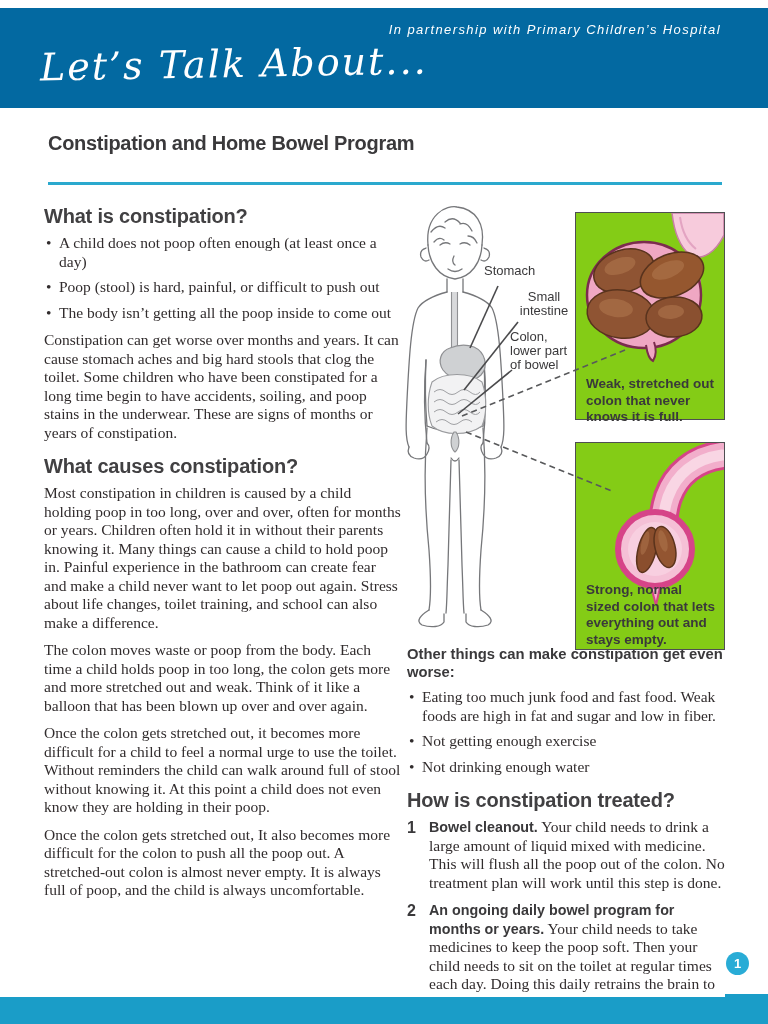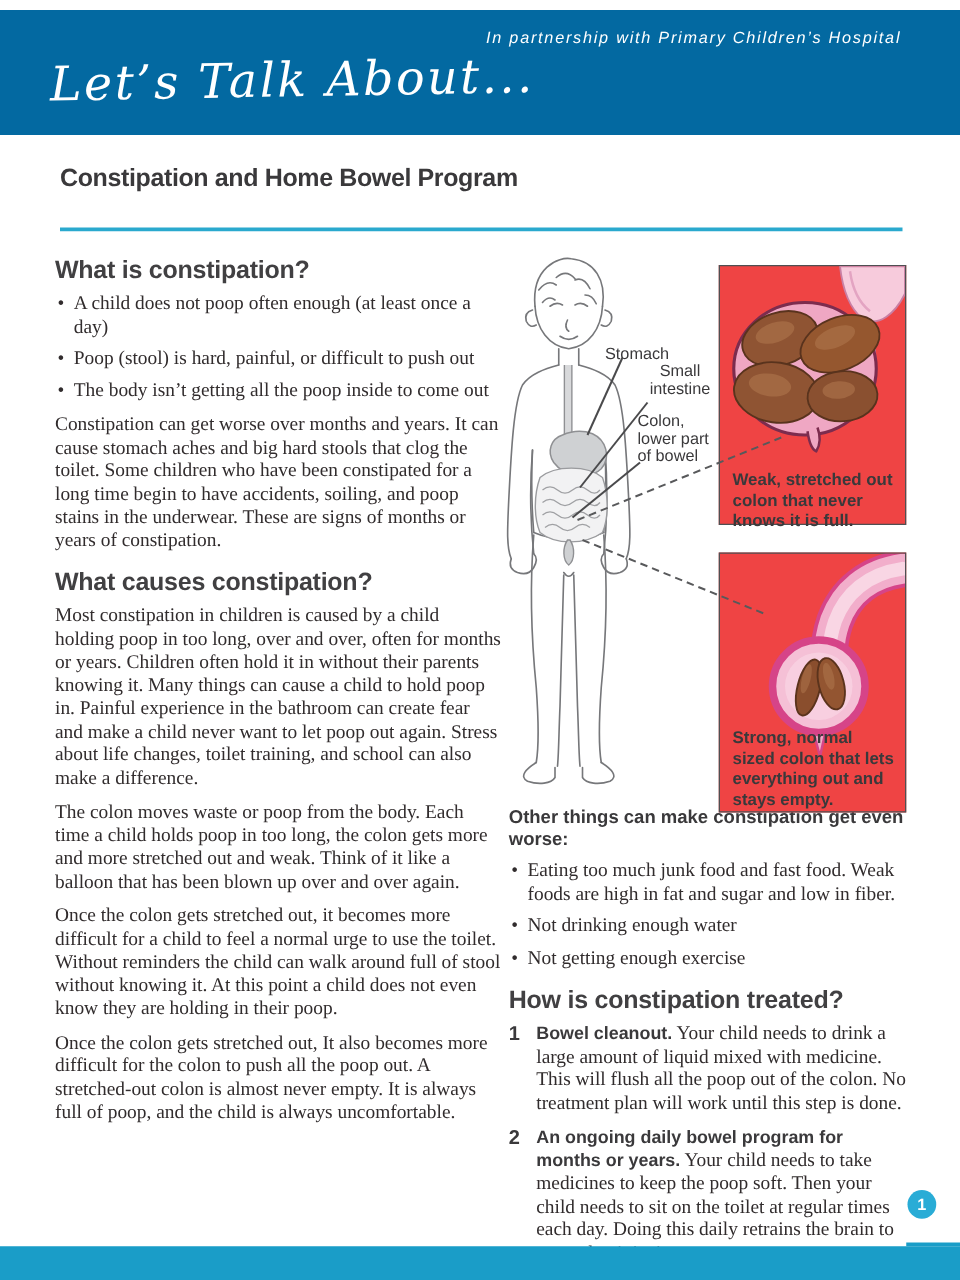--- a/index.html
+++ b/index.html
@@ -41,25 +41,25 @@
             font-size:16px;color:#3a393b;padding-top:1px;}
   .step-body{flex:1;font-family:"Liberation Serif",serif;font-size:15.5px;
              line-height:18.5px;color:#312c2d;}
   .run-bold{font-family:"Liberation Sans",sans-serif;font-weight:bold;font-size:14.3px;
             color:#3a393b;}
 
   
   .figure{position:absolute;left:398px;top:200px;width:370px;height:440px;}
   .fig-label{position:absolute;font-family:"Liberation Sans",sans-serif;font-size:13px;
              line-height:14px;color:#3a393b;z-index:4;}
-  .lbl-stomach{left:86px;top:76px;white-space:nowrap;}
+  .lbl-stomach{left:86px;top:64px;white-space:nowrap;}
   .lbl-smallint{left:117px;top:90px;width:58px;text-align:center;}
   .lbl-colon{left:112px;top:130px;width:70px;}
   .overlay{position:absolute;left:0;top:0;z-index:5;pointer-events:none;}
-  .callout{position:absolute;width:148px;height:206px;background:#ef4444;
+  .callout{position:absolute;width:148px;height:206px;background:#84cc16;
            border:1.5px solid #4f4f52;z-index:1;}
   .box1{left:177px;top:12px;}
   .box2{left:177px;top:224px;margin-top:18px;}
   .callout svg{position:absolute;left:0;top:0;}
   .caption{position:absolute;left:10px;right:6px;font-family:"Liberation Sans",sans-serif;
            font-weight:bold;font-size:13.5px;line-height:16.5px;color:#3a393b;}
   .cap1{top:163px;}
   .cap2{top:139px;}
 
   
@@ -199,22 +199,22 @@
         <path d="M64,216 L227,150"></path>
         <path d="M68,232 L216,292"></path>
       </g>
     </svg>
   </div>
 
   <div class="col-right">
     <div class="h-bold">Other things can make constipation get even worse:</div>
     <ul class="dots">
       <li>Eating too much junk food and fast food. Weak foods are high in fat and sugar and low in fiber.</li>
+      <li>Not getting enough exercise</li>
       <li>Not drinking enough water</li>
-      <li>Not getting enough exercise</li>
     </ul>
 
     <h2 class="sec">How is constipation treated?</h2>
     <ol class="steps">
       <li>
         <span class="step-num">1</span>
         <span class="step-body">
           <span class="run-bold">Bowel cleanout.</span>
           <span>Your child needs to drink a large amount of liquid mixed with medicine. This will flush all the poop out of the colon. No treatment plan will work until this step is done.</span>
         </span>

